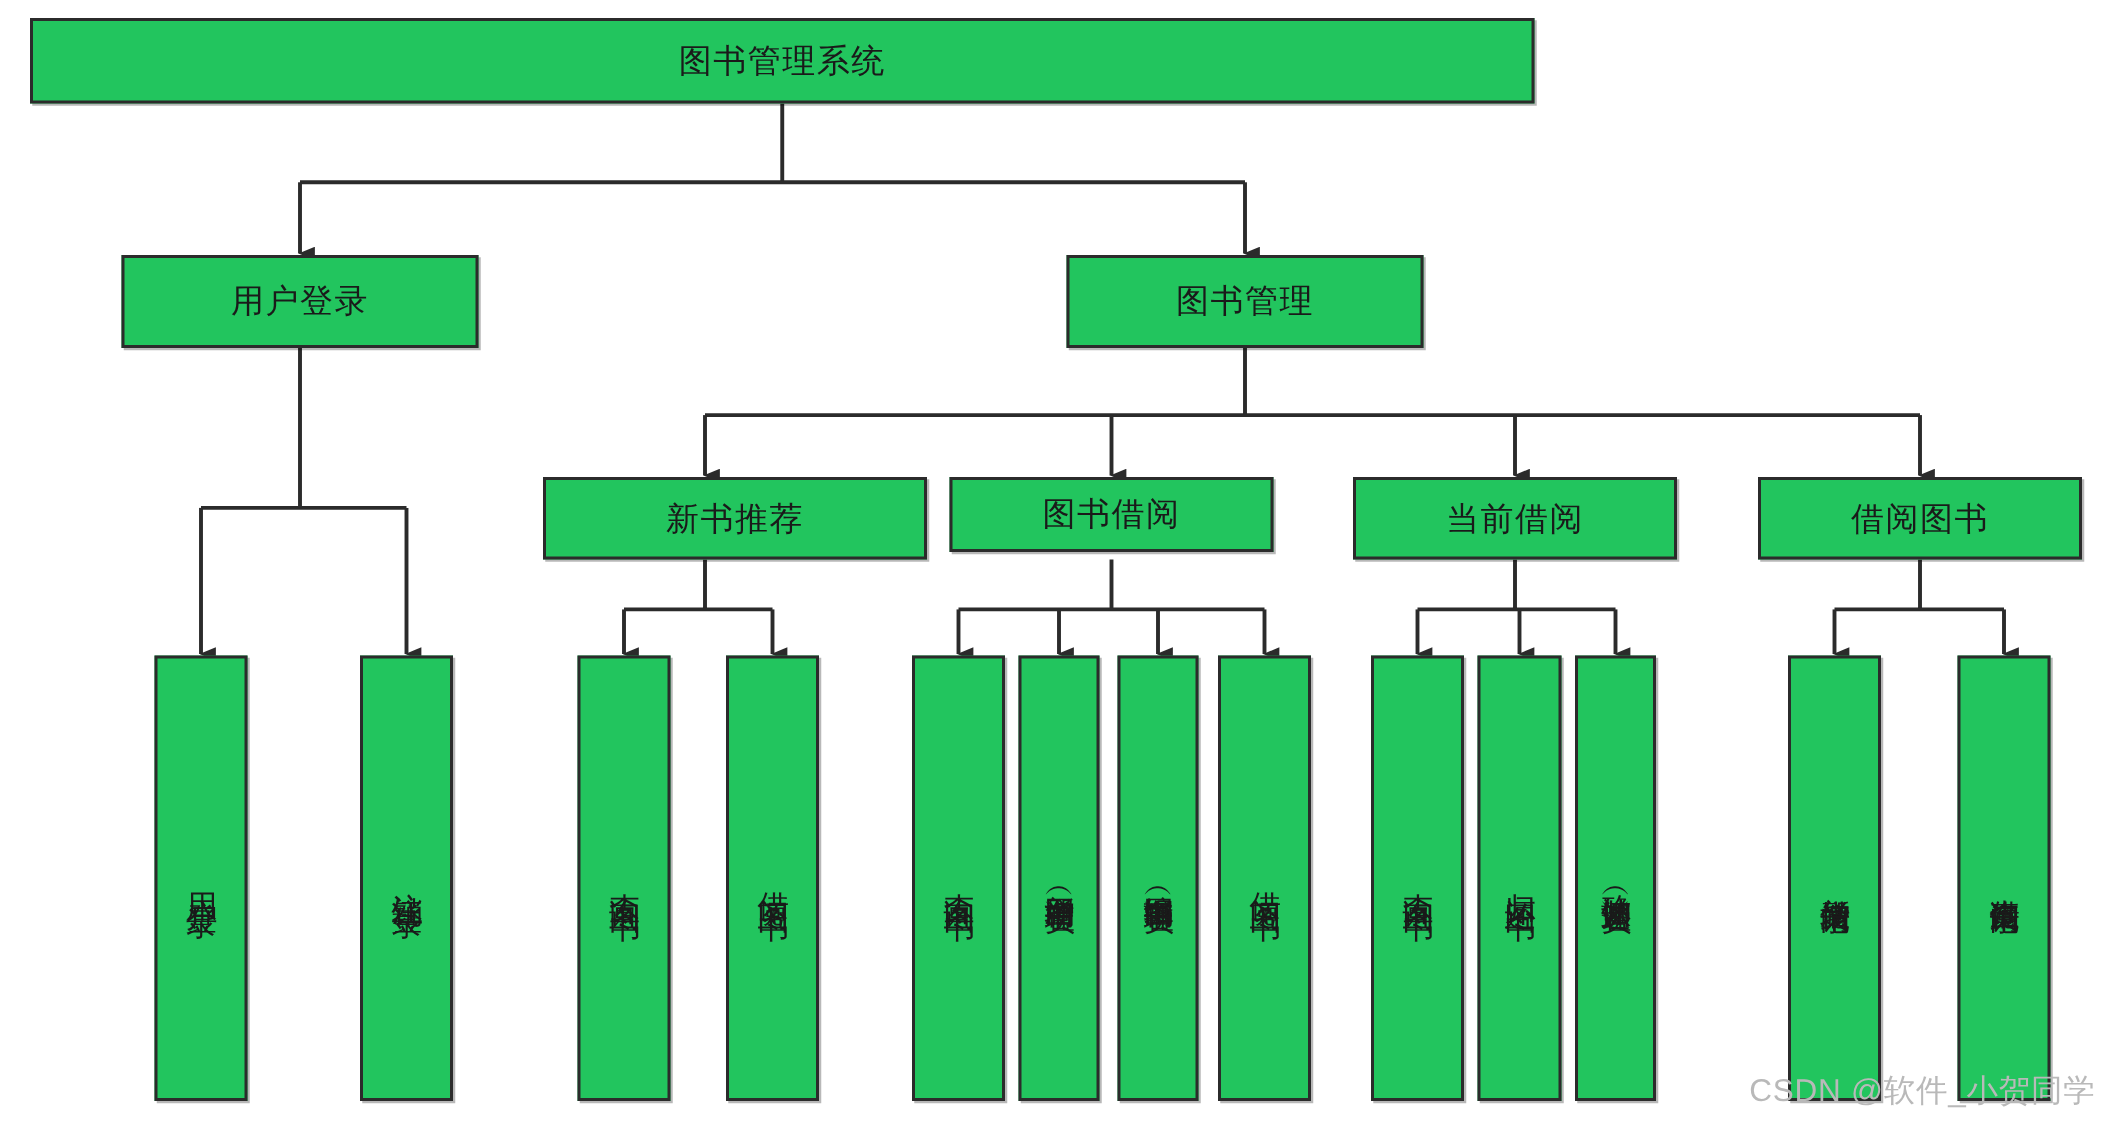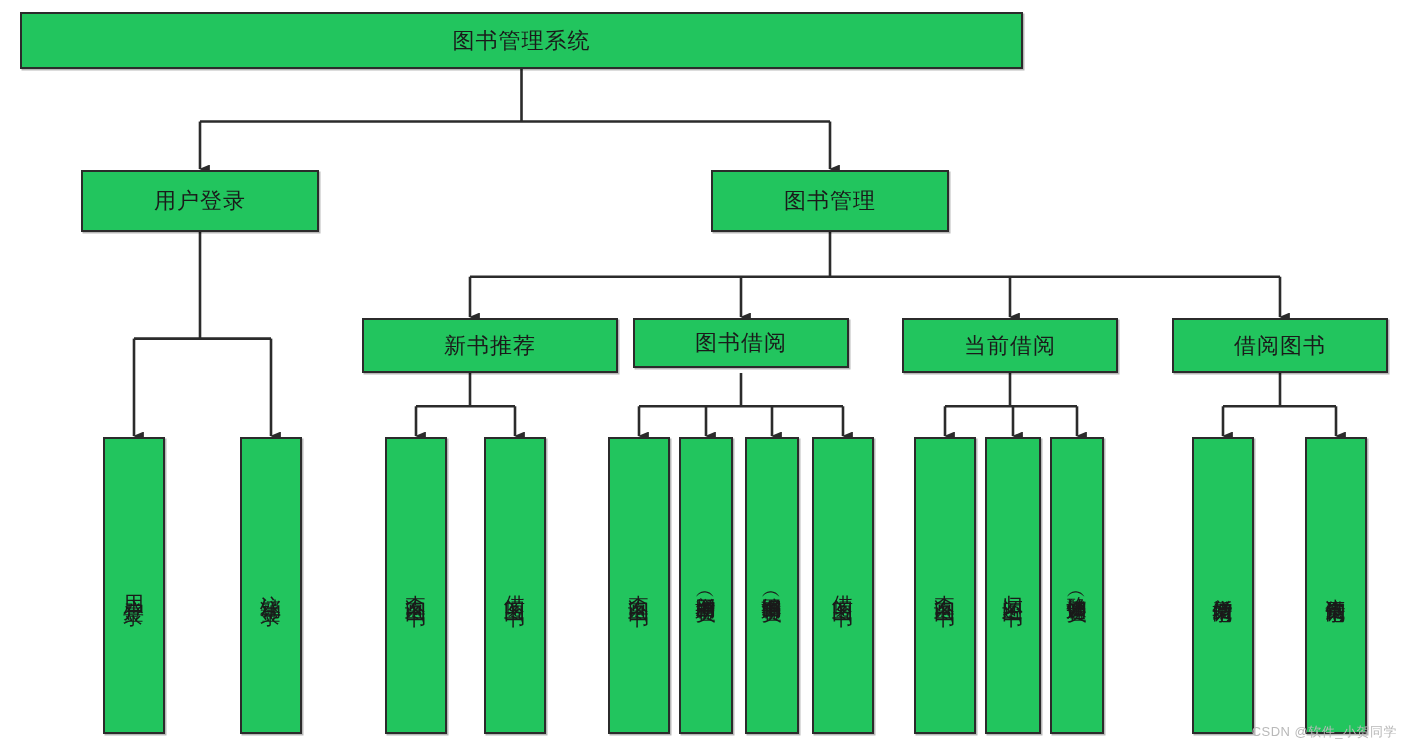--- a/index.html
+++ b/index.html
@@ -55,21 +55,21 @@
     overflow: hidden;
   }
   .node-label-v.tight {
     font-size: 20px;
     letter-spacing: 1px;
   }
   .watermark {
     position: absolute;
     right: 8px;
     bottom: 6px;
-    font-size: 13px;
+    font-size: 21px;
     color: #b9b9b9;
     letter-spacing: 0.5px;
     white-space: nowrap;
     pointer-events: none;
     margin-top: 34px;
   }
 </style>
 </head>
 <body>
 

